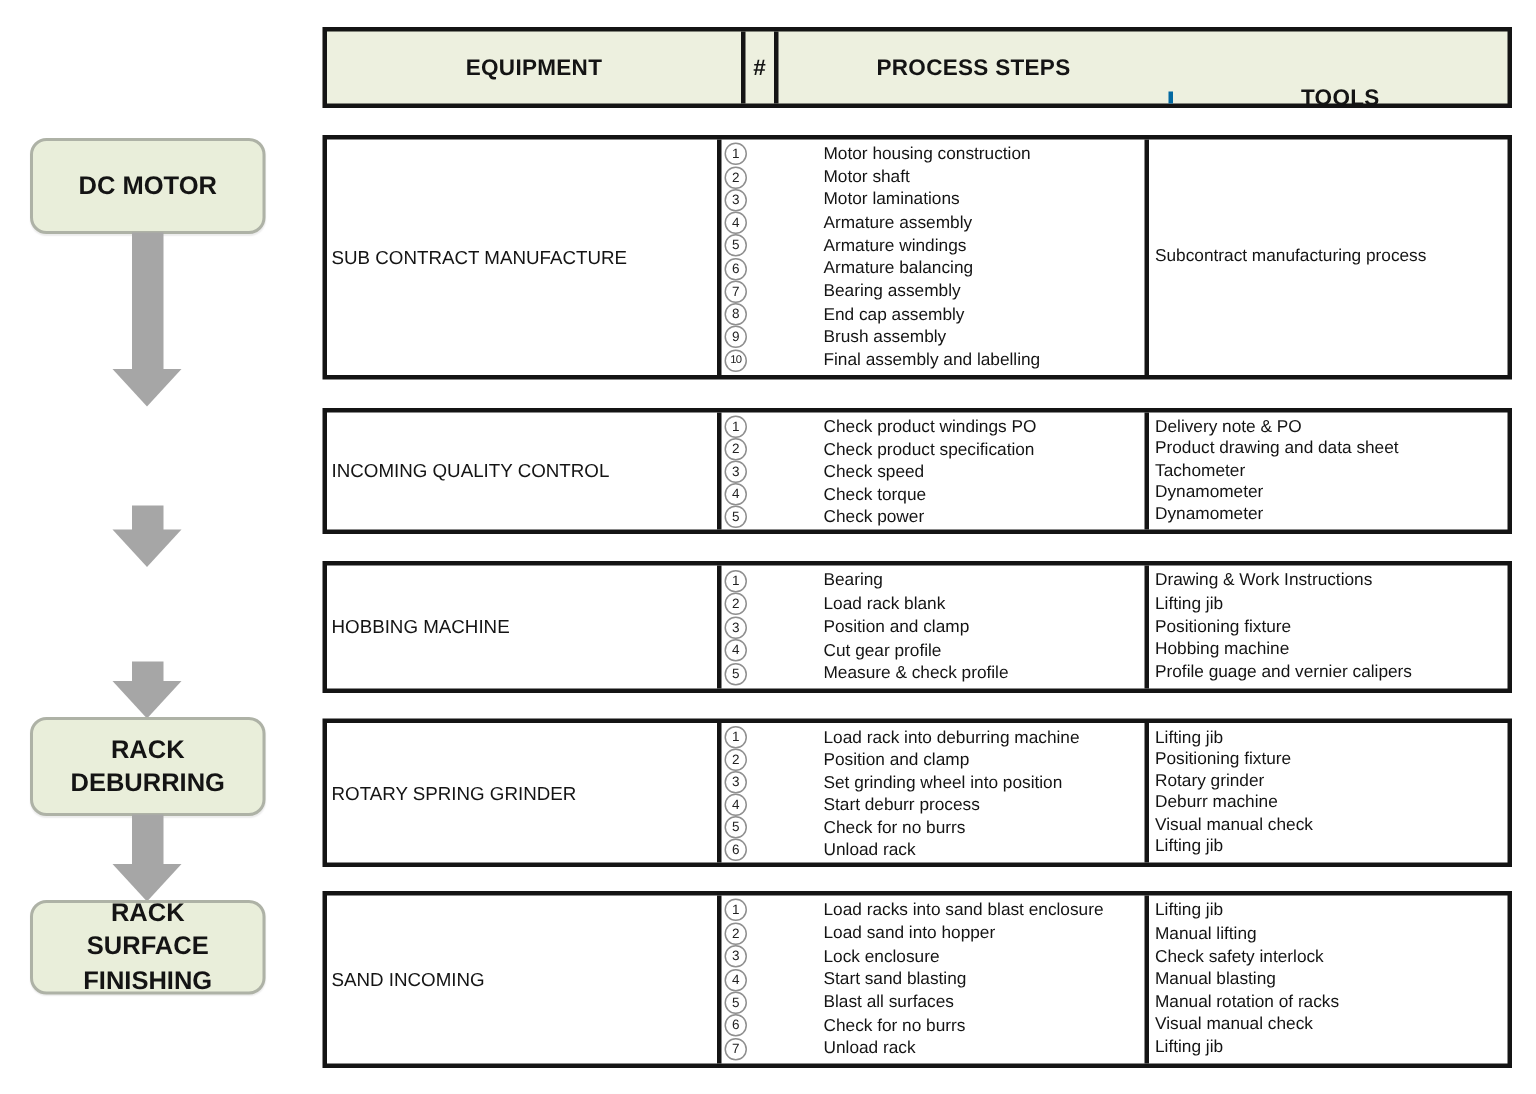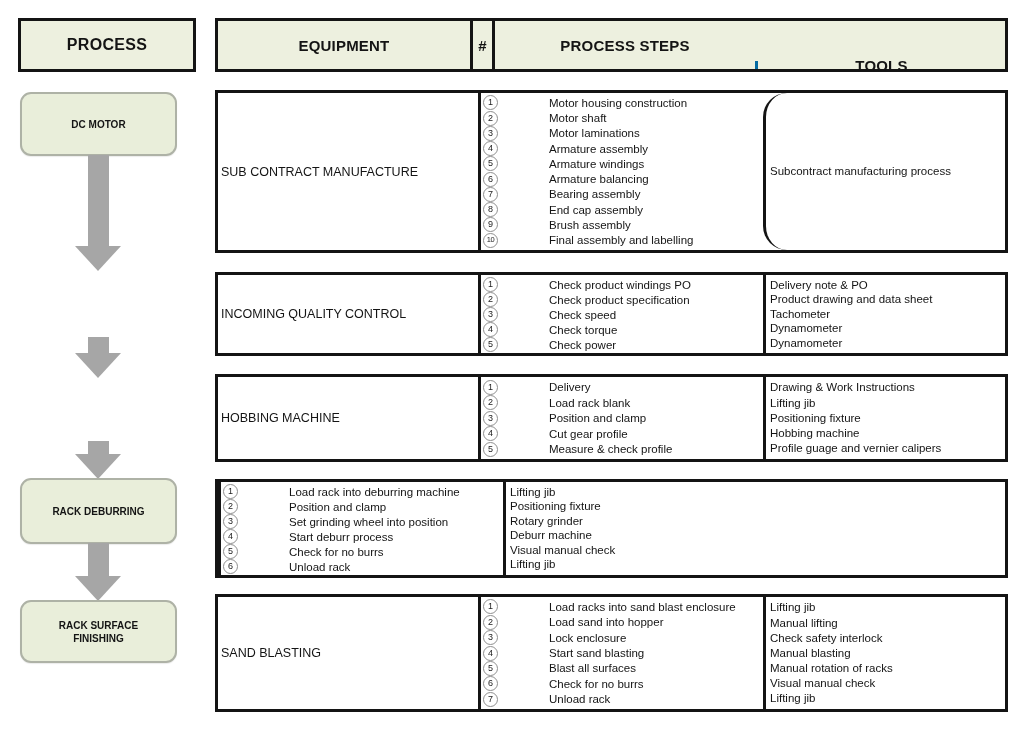--- a/index.html
+++ b/index.html
@@ -12,21 +12,21 @@
   .process-header{
     position:absolute;left:18px;top:18px;width:178px;height:54px;
     box-sizing:border-box;border:3px solid #141414;background:#edf0df;
     display:flex;align-items:center;justify-content:center;
     font-size:16px;font-weight:bold;letter-spacing:.3px;
   }
   .fbox{
     position:absolute;left:20px;width:157px;box-sizing:border-box;
     background:#e9eeda;border:2px solid #aeb2a6;border-radius:11px;
     display:flex;align-items:center;justify-content:center;text-align:center;
-    font-size:10px;font-weight:bold;line-height:1.3;padding:0 14px;
+    font-size:17px;font-weight:bold;line-height:1.3;padding:0 14px;
     box-shadow:0 1px 1px rgba(0,0,0,.08);
   }
   .fbox-0{top:92px;height:64px}
   .fbox-1{top:273px;height:65px}
   .fbox-2{top:377px;height:65px}
   .fbox-3{top:478px;height:66px}
   .fbox-4{top:600px;height:63px}
   .farrow{position:absolute;left:75px;width:47px;}
   .farrow-0{top:155px;height:116px}
   .farrow-1{top:337px;height:41px}
@@ -44,21 +44,21 @@
   
   .thead{
     position:absolute;left:215px;top:18px;width:793px;height:54px;
     box-sizing:border-box;border:3px solid #141414;background:#edf0df;
     display:flex;
   }
   .thead .hcell{
     display:flex;align-items:center;justify-content:center;
     font-size:15px;font-weight:bold;box-sizing:border-box;letter-spacing:.2px;
   }
-  .hcell.c-equip{width:252px;}
+  .hcell.c-equip{width:276px;}
   .hcell.c-num{width:22px;border-left:3px solid #141414;}
   .hcell.c-steps{width:263px;border-left:3px solid #141414;}
   .hcell.c-tools{flex:1;border-left:3px solid #0369a1;margin-top:40px;}
   .trow{
     position:absolute;left:215px;width:793px;box-sizing:border-box;
     border:3px solid #141414;background:#ffffff;display:flex;
   }
   .trow-0{top:90px;height:163px}
   .trow-1{top:272px;height:84px}
   .trow-2{top:374px;height:88px}
@@ -71,38 +71,37 @@
   .steps-cell{
     width:285px;box-sizing:border-box;border-left:3px solid #141414;
     display:flex;flex-direction:column;justify-content:space-evenly;
     padding:2px 2px 2px 2px;
   }
   .tools-cell{
     flex:1;box-sizing:border-box;border-left:3px solid #141414;
     display:flex;flex-direction:column;justify-content:space-evenly;
     padding:2px 2px 2px 4px;font-size:11.5px;
   }
-  .tools-cell.single{justify-content:center;border-radius:24px;}
+  .tools-cell.single{justify-content:center;}
   .step-line{display:flex;align-items:center;gap:7px;}
   .num-circle{
     flex:0 0 auto;width:13px;height:13px;border:1px solid #8f8f8f;
     border-radius:50%;background:#fff;color:#222;
     display:flex;align-items:center;justify-content:center;
     font-size:9px;line-height:1;
   }
   .num-circle.two-digit{font-size:7.5px;letter-spacing:-.5px;}
   .step-text{font-size:11.5px;white-space:nowrap;margin-left:44px;}
   .tool-line{line-height:1.1;white-space:nowrap;}
 </style>
 </head>
 <body>
 
 <div class="stage">
 
-  <div class="process-header">PROCESS</div>
 
   <div class="fbox fbox-0">DC MOTOR</div>
   <div class="farrow farrow-0">
     <div class="shaft"></div>
     <div class="head"></div>
   </div>
 
   <div class="farrow farrow-1">
     <div class="shaft"></div>
     <div class="head"></div>
@@ -209,21 +208,21 @@
           <div class="tool-line">Dynamometer</div>
           <div class="tool-line">Dynamometer</div>
         </div>
   </div>
 
   <div class="trow trow-2">
     <div class="equip-cell">HOBBING MACHINE</div>
     <div class="steps-cell">
           <div class="step-line">
             <span class="num-circle">1</span>
-            <span class="step-text">Delivery</span>
+            <span class="step-text">Bearing</span>
           </div>
           <div class="step-line">
             <span class="num-circle">2</span>
             <span class="step-text">Load rack blank</span>
           </div>
           <div class="step-line">
             <span class="num-circle">3</span>
             <span class="step-text">Position and clamp</span>
           </div>
           <div class="step-line">
@@ -238,20 +237,21 @@
     <div class="tools-cell">
           <div class="tool-line">Drawing &amp; Work Instructions</div>
           <div class="tool-line">Lifting jib</div>
           <div class="tool-line">Positioning fixture</div>
           <div class="tool-line">Hobbing machine</div>
           <div class="tool-line">Profile guage and vernier calipers</div>
         </div>
   </div>
 
   <div class="trow trow-3">
+    <div class="equip-cell">ROTARY SPRING GRINDER</div>
     <div class="steps-cell">
           <div class="step-line">
             <span class="num-circle">1</span>
             <span class="step-text">Load rack into deburring machine</span>
           </div>
           <div class="step-line">
             <span class="num-circle">2</span>
             <span class="step-text">Position and clamp</span>
           </div>
           <div class="step-line">
@@ -275,21 +275,21 @@
           <div class="tool-line">Lifting jib</div>
           <div class="tool-line">Positioning fixture</div>
           <div class="tool-line">Rotary grinder</div>
           <div class="tool-line">Deburr machine</div>
           <div class="tool-line">Visual manual check</div>
           <div class="tool-line">Lifting jib</div>
         </div>
   </div>
 
   <div class="trow trow-4">
-    <div class="equip-cell">SAND BLASTING</div>
+    <div class="equip-cell">SAND INCOMING</div>
     <div class="steps-cell">
           <div class="step-line">
             <span class="num-circle">1</span>
             <span class="step-text">Load racks into sand blast enclosure</span>
           </div>
           <div class="step-line">
             <span class="num-circle">2</span>
             <span class="step-text">Load sand into hopper</span>
           </div>
           <div class="step-line">

